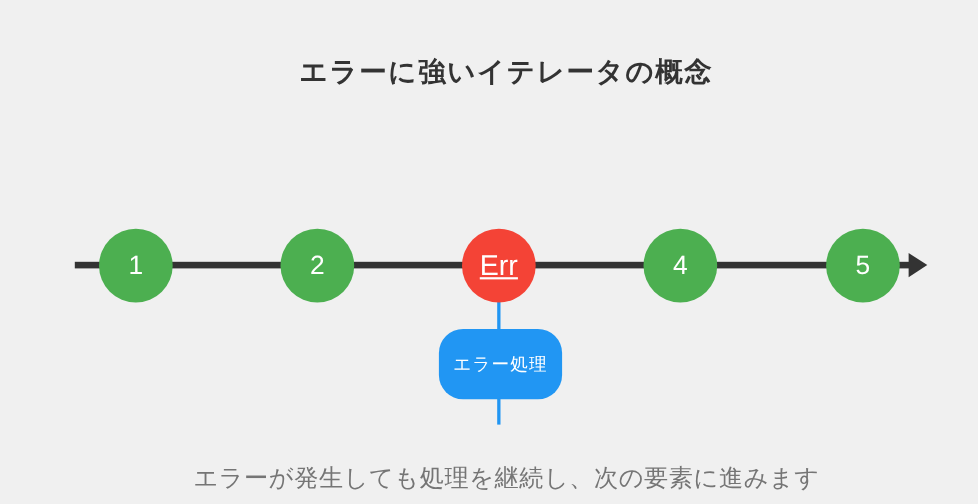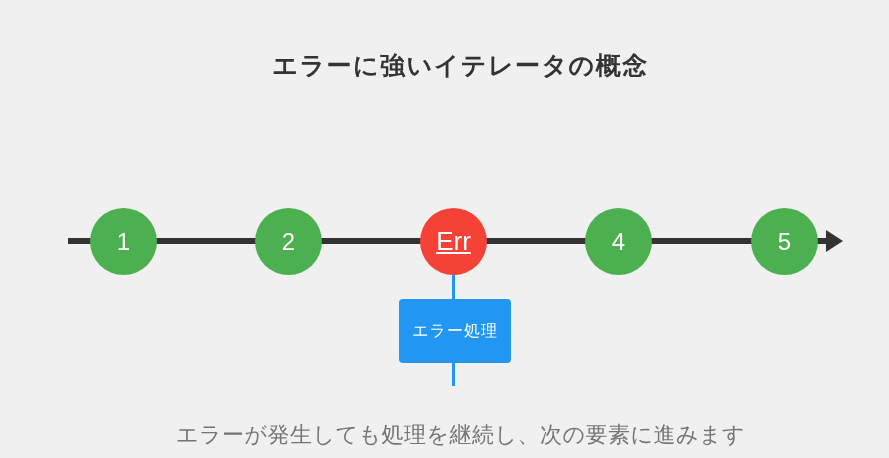--- a/index.html
+++ b/index.html
@@ -70,21 +70,21 @@
   .node-3 { left: 404px; text-decoration: underline; }
   .node-4 { left: 569px; }
   .node-5 { left: 735px; }
   .handler-box {
     position: absolute;
     left: 383px;
     top: 283px;
     width: 112px;
     height: 64px;
     background: #2196f3;
-    border-radius: 4px;
+    border-radius: 22px;
     color: #ffffff;
     font-size: 16px;
     display: flex;
     align-items: center;
     justify-content: center;
     letter-spacing: 1px;
   }
   .caption {
     position: absolute;
     top: 404px;

